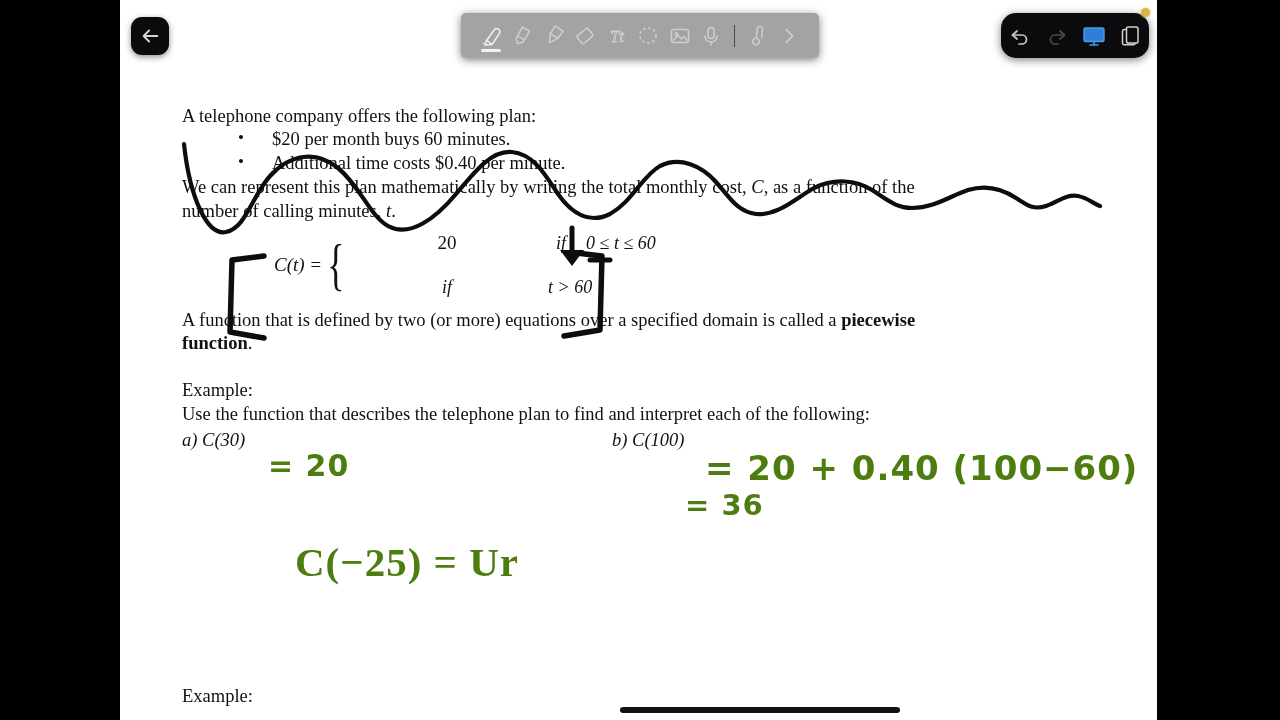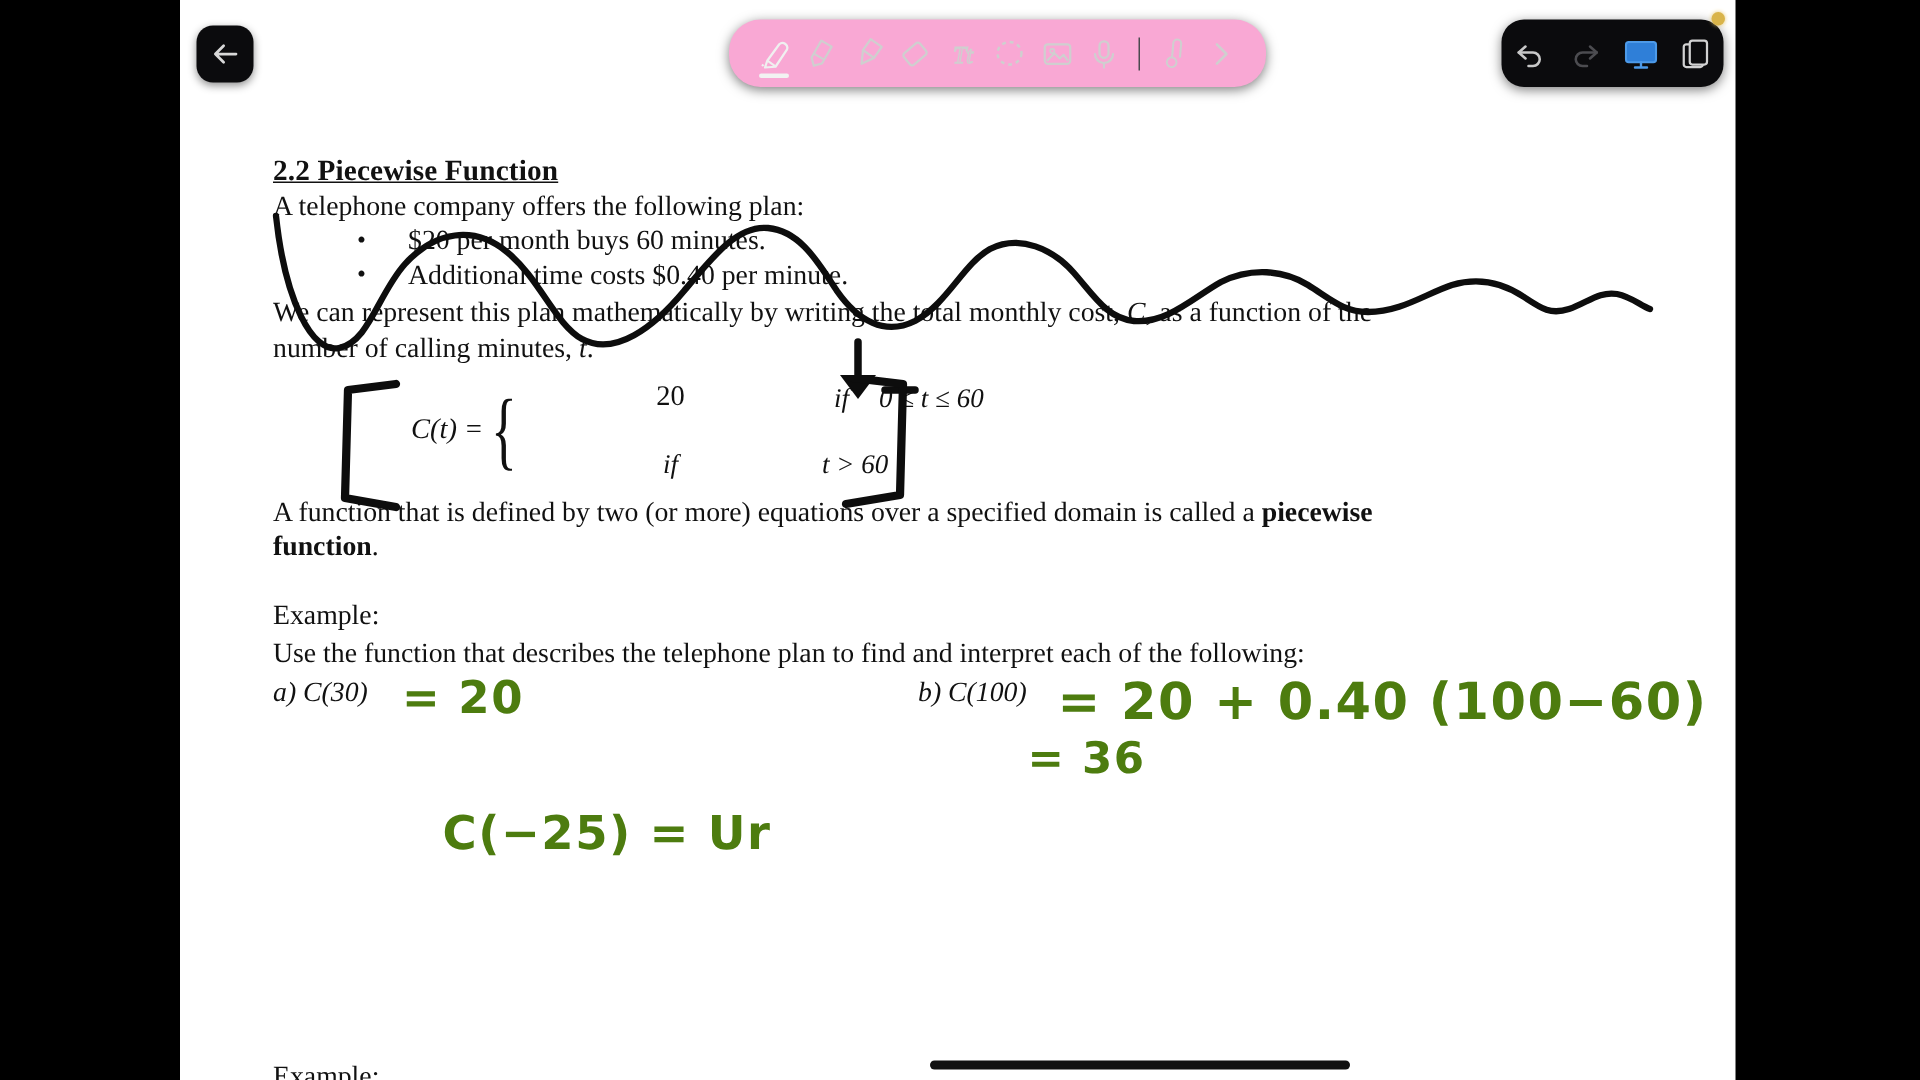--- a/index.html
+++ b/index.html
@@ -66,35 +66,35 @@
     position: absolute;
     font-family: "DejaVu Sans", sans-serif;
     font-weight: 700;
     color: #4d7c0f;
     white-space: nowrap;
     letter-spacing: 1px;
   }
   #hand-a   { left: 148px; top: 448px; font-size: 30px; }
   #hand-b1  { left: 585px; top: 448px; font-size: 34px; }
   #hand-b2  { left: 565px; top: 488px; font-size: 29px; }
-  #hand-c   { left: 175px; top: 538px; font-size: 31px; }
+  #hand-c   { left: 175px; top: 538px; font-size: 41px; font-family: Liberation Serif, serif; }
 
   
   .chrome-btn {
     background: #0b0b0d; border-radius: 12px;
     display: flex; align-items: center; justify-content: center;
     box-shadow: 0 2px 6px rgba(0,0,0,.45);
   }
   #back-btn {
     position: absolute; left: 131px; top: 17px; width: 38px; height: 38px;
     border-radius: 11px;
   }
   #tool-bar {
-    position: absolute; left: 486px; top: 13px; width: 358px; height: 45px;
-    border-radius: 21px; background: #f9a8d4;
+    position: absolute; left: 461px; top: 13px; width: 358px; height: 45px;
+    border-radius: 5px; background: #a3a3a3;
     display: flex; align-items: center; padding: 0 14px;
     box-shadow: 0 2px 8px rgba(0,0,0,.5);
   }
   #right-bar {
     position: absolute; left: 1001px; top: 13px; width: 148px; height: 45px;
     border-radius: 15px; background: #0b0b0d;
     display: flex; align-items: center; justify-content: space-around;
     box-shadow: 0 2px 8px rgba(0,0,0,.5);
   }
   .tool {
@@ -123,21 +123,20 @@
 </style>
 </head>
 <body>
 
 <div id="app">
 
   <div id="page">
 
     <div id="doc">
 
-      <div class="heading">2.2 Piecewise Function</div>
 
       <div class="para">A telephone company offers the following plan:</div>
 
       <ul class="bullets">
         <li>$20 per month buys 60 minutes.</li>
         <li>Additional time costs $0.40 per minute.</li>
       </ul>
 
       <div class="para">
         <span>We can represent this plan mathematically by writing the total monthly cost, </span><span class="mvar">C</span><span>, as a function of the</span>

